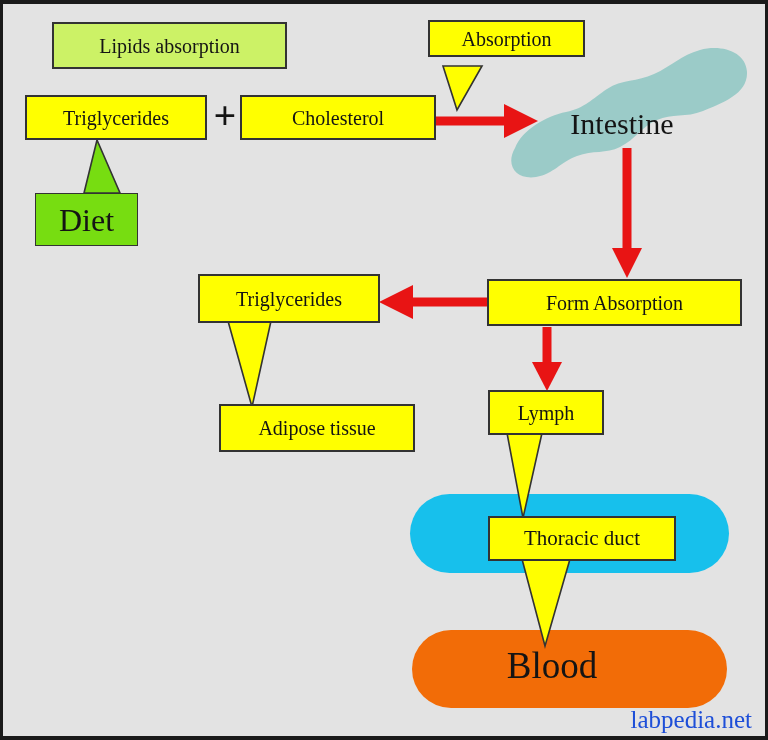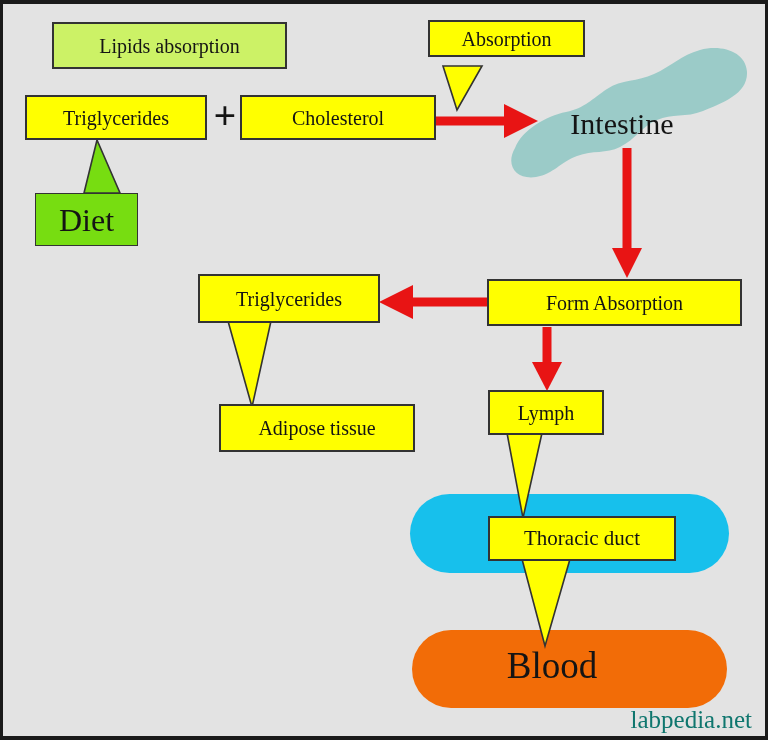--- a/index.html
+++ b/index.html
@@ -35,21 +35,21 @@
   #form-chylomicron-box{left:487px;top:279px;width:255px;height:47px;}
   #triglycerides-mid-box{left:198px;top:274px;width:182px;height:49px;}
   #adipose-box{left:198px;top:404px;width:196px;height:48px;margin-left:21px;}
   #lymph-box{left:488px;top:390px;width:116px;height:45px;text-align:right;}
   #thoracic-box{left:488px;top:516px;width:188px;height:45px;font-size:21px;}
   #diet-box{left:35px;top:193px;width:103px;height:53px;background:var(--c-green,#77dd11);border-width:1.5px;font-size:32px;}
   .label{position:absolute;z-index:3;display:flex;align-items:center;justify-content:center;line-height:1;}
   #plus-sign{left:207px;top:94px;width:36px;height:44px;font-size:40px;font-weight:bold;}
   #intestine-label{left:557px;top:107px;width:130px;height:34px;font-size:30px;}
   #blood-label{left:412px;top:646px;width:280px;height:38px;font-size:37px;}
-  #watermark{position:absolute;z-index:4;right:16px;bottom:6px;font-size:25px;color:#0f766e;margin-left:47px;}
+  #watermark{position:absolute;z-index:4;right:16px;bottom:6px;font-size:25px;color:#1d4ed8;margin-left:47px;}
   .tail{stroke:var(--c-border,#333333);stroke-width:1.6;}
   .tail-yellow{fill:var(--c-yellow,#ffff00);}
   .tail-green{fill:var(--c-green,#77dd11);}
   .blob{fill:var(--c-teal,#9bcbc8);}
   .arrow-shaft{stroke:var(--c-red,#e81414);stroke-width:9;}
   .arrow-head{fill:var(--c-red,#e81414);}
 </style>
 </head>
 <body>
 

